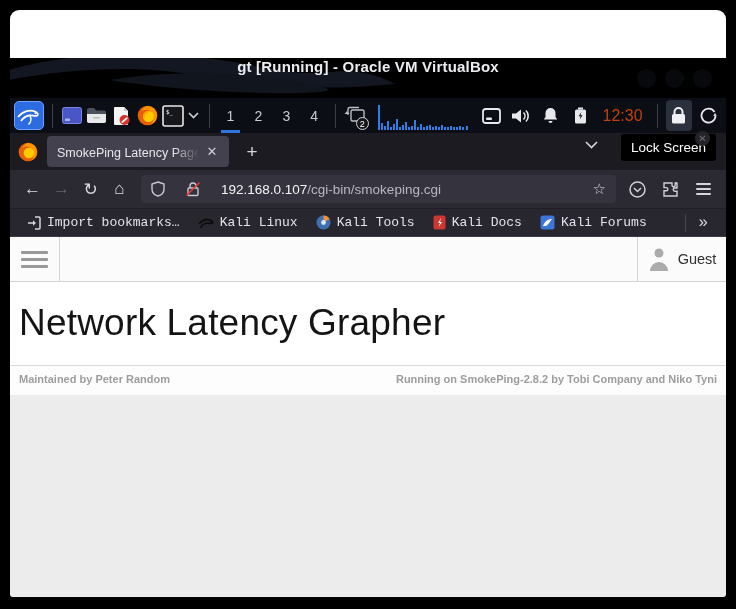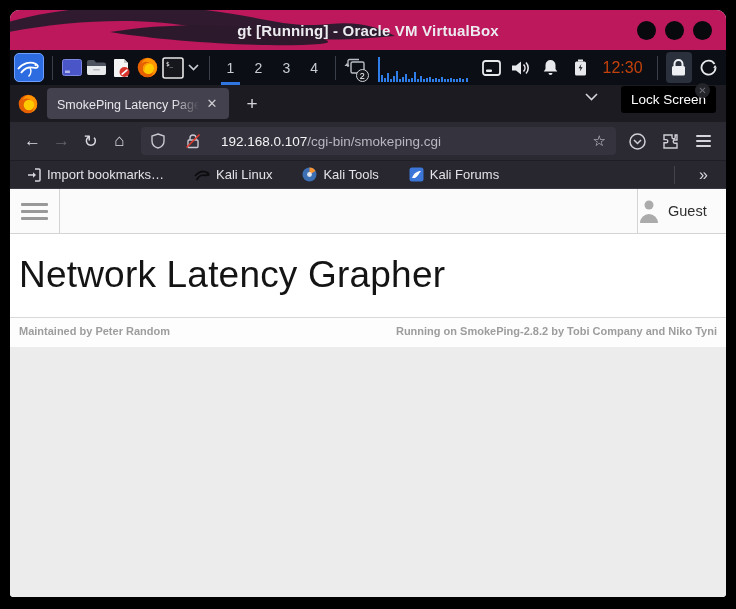--- a/index.html
+++ b/index.html
@@ -6,22 +6,22 @@
   html,body { width:736px; height:609px; background:#000; font-family:"Liberation Sans", sans-serif; overflow:hidden; }
 
   .vm-window{
     position:absolute; left:10px; top:10px; width:716px; height:587px;
     border-radius:9px 9px 4px 4px; overflow:hidden; background:#fff;
     display:flex; flex-direction:column;
   }
 
   
   .titlebar{
-    position:relative; height:40px; flex:0 0 40px; background:#be185d;
-    display:flex; align-items:center; justify-content:center; overflow:hidden;
+    position:relative; height:40px; flex:0 0 40px; background:#000000;
+    display:flex; justify-content:center; overflow:hidden;margin-top:48px;
   }
   .titlebar .dragon{ position:absolute; left:-20px; top:-12px; opacity:.85; }
   .titlebar-title{ color:#ececf0; font-size:15px; font-weight:700; letter-spacing:.2px; z-index:2; }
   .win-dots{ position:absolute; right:14px; top:0; height:40px; display:flex; align-items:center; gap:9px; z-index:2; }
   .win-dot{ width:19px; height:19px; border-radius:50%; background:#07090d; }
 
   
   .panel{
     height:35px; flex:0 0 35px; background:#0b0e14;
     display:flex; align-items:center; padding:0 4px; gap:3px; position:relative;
@@ -71,34 +71,34 @@
   .url-text{ font-size:13.5px; white-space:nowrap; overflow:hidden; flex:1; }
   .url-host{ color:#f4f4f6; }
   .url-path{ color:#b9b8c0; }
   .url-star{ color:#d2d1d8; font-size:15px; }
   .nav-right{ display:flex; align-items:center; gap:4px; }
   .menu-bars{ display:flex; flex-direction:column; gap:3px; width:15px; }
   .menu-bars i{ height:2px; background:#d6d5dc; border-radius:1px; }
 
   
   .bookmarks{ height:28px; flex:0 0 28px; background:#28272f; display:flex; align-items:center;
-    padding:0 10px; gap:16px; border-top:1px solid #1f1e26; }
+    padding:0 10px; gap:4px; border-top:1px solid #1f1e26;font-family:Liberation Mono, monospace; }
   .bm{ display:flex; align-items:center; gap:6px; color:#e3e2e8; font-size:13px; padding:0 7px; height:22px; border-radius:3px; }
   .bm-spacer{ flex:1; }
   .bm-sep{ width:1px; height:18px; background:#45444d; }
   .bm-more{ color:#d6d5dc; font-size:16px; padding:0 8px; }
 
   
   .page{ flex:1; background:#ffffff; display:flex; flex-direction:column; position:relative; border-top:1px solid #3a3944; }
   .page-header{ height:45px; flex:0 0 45px; background:#fbfbfb; border-bottom:1px solid #d4d4d4; display:flex; }
   .menu-cell{ width:50px; border-right:1px solid #d4d4d4; display:flex; align-items:center; justify-content:center; }
   .pg-burger{ display:flex; flex-direction:column; gap:4px; width:27px; }
   .pg-burger i{ height:3px; background:#999; border-radius:1px; }
   .hdr-spacer{ flex:1; }
-  .guest-cell{ width:89px; border-left:1px solid #d4d4d4; display:flex; align-items:center; justify-content:flex-start; gap:8px; }
+  .guest-cell{ width:89px; border-left:1px solid #d4d4d4; display:flex; align-items:center; justify-content:center; gap:8px; }
   .guest-label{ color:#2e2e2e; font-size:14.5px; }
 
   .content{ padding:20px 9px 0 9px; }
   .content h1{ font-size:37px; font-weight:400; color:#141414; letter-spacing:.2px; margin-bottom:9px; }
   .content p{ font-size:13.5px; color:#1c1c1c; line-height:1.3; max-width:690px; }
 
   .page-rule{ border:none; border-top:1px solid #d9d9d9; margin-top:12px; }
   .page-footer{ display:flex; justify-content:space-between; padding:7px 9px 10px 9px; background:#fdfdfd; }
   .page-footer span{ color:#9d9d9d; font-size:11px;font-weight:bold; }
   .page-rest{ flex:1; background:#ececec; }
@@ -370,20 +370,27 @@
     </div>
     <div class="bm">
       <svg width="15" height="15" viewBox="0 0 15 15">
         <circle cx="7.5" cy="7.5" r="7" fill="#3d6fb4"></circle>
         <path d="M7.5 .5 a7 7 0 0 1 6 3.4 L7.5 7.5 Z" fill="#f59231"></path>
         <circle cx="7.5" cy="7.5" r="2.4" fill="#dfe6ef"></circle>
       </svg>
       <span>Kali Tools</span>
     </div>
     <div class="bm">
+      <svg width="13" height="15" viewBox="0 0 13 15">
+        <rect x="0.5" y="0.5" width="12" height="14" rx="2" fill="#ce3631"></rect>
+        <path d="M8 3 L5 8 h2 L5.5 12 L9 7 h-2 Z" fill="#fff"></path>
+      </svg>
+      <span>Kali Docs</span>
+    </div>
+    <div class="bm">
       <svg width="15" height="15" viewBox="0 0 15 15">
         <rect x="0.5" y="0.5" width="14" height="14" rx="2.5" fill="#3b76d8"></rect>
         <path d="M3 11 C5 6, 8 4, 12 4 C10 6.5, 9 9, 6 11 Z" fill="#fff"></path>
       </svg>
       <span>Kali Forums</span>
     </div>
     <div class="bm-spacer"></div>
     <div class="bm-sep"></div>
     <div class="bm-more">»</div>
   </div>

